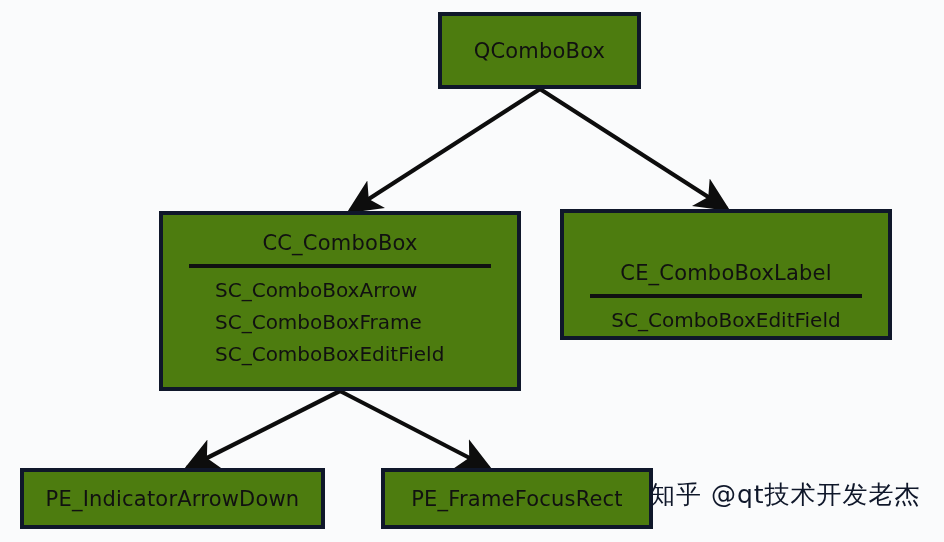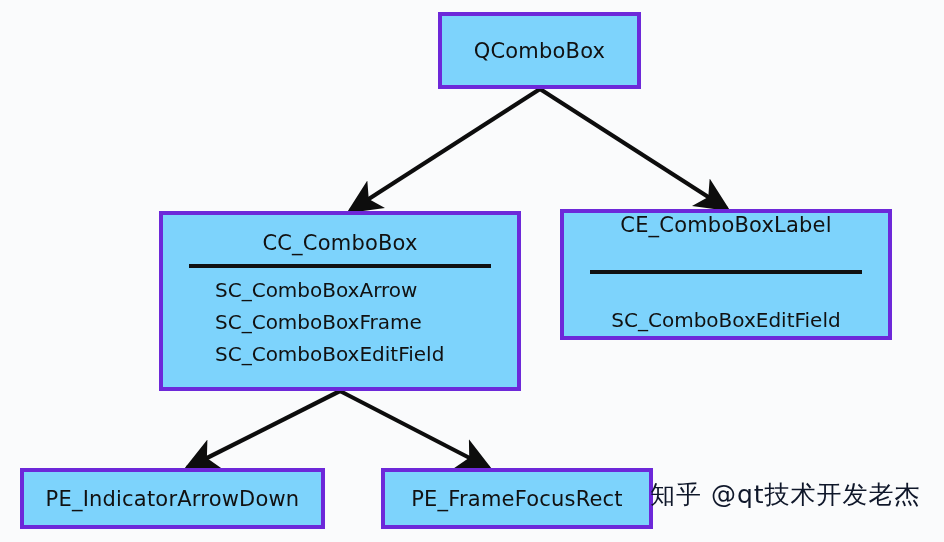--- a/index.html
+++ b/index.html
@@ -19,22 +19,22 @@
     position: absolute;
     left: 0;
     top: 0;
     width: 944px;
     height: 542px;
     pointer-events: none;
   }
   .node {
     position: absolute;
     box-sizing: border-box;
-    background: #7dd3fc;
-    border: 4px solid #6d28d9;
+    background: #4d7c0f;
+    border: 4px solid #0f172a;
     display: flex;
     flex-direction: column;
     align-items: stretch;
     justify-content: center;
     z-index: 2;
   }
   .node-title {
     text-align: center;
     color: #111111;
     font-size: 21px;
@@ -69,21 +69,22 @@
   #node-qcombobox {
     left: 438px; top: 12px; width: 203px; height: 77px;
   }
   #node-cc-combobox {
     left: 159px; top: 211px; width: 362px; height: 180px;
     justify-content: flex-start;
     padding-top: 16px;
   }
   #node-ce-comboboxlabel {
     left: 560px; top: 209px; width: 332px; height: 131px;
-    justify-content: space-between;
+    justify-content: flex-end;
+    padding-top: 14px;
   }
   #node-pe-indicatorarrowdown {
     left: 20px; top: 468px; width: 305px; height: 61px;
   }
   #node-pe-framefocusrect {
     left: 361px; top: 468px; width: 272px; height: 61px; margin-left: 20px;
   }
   #watermark {
     position: absolute;
     left: 650px;

